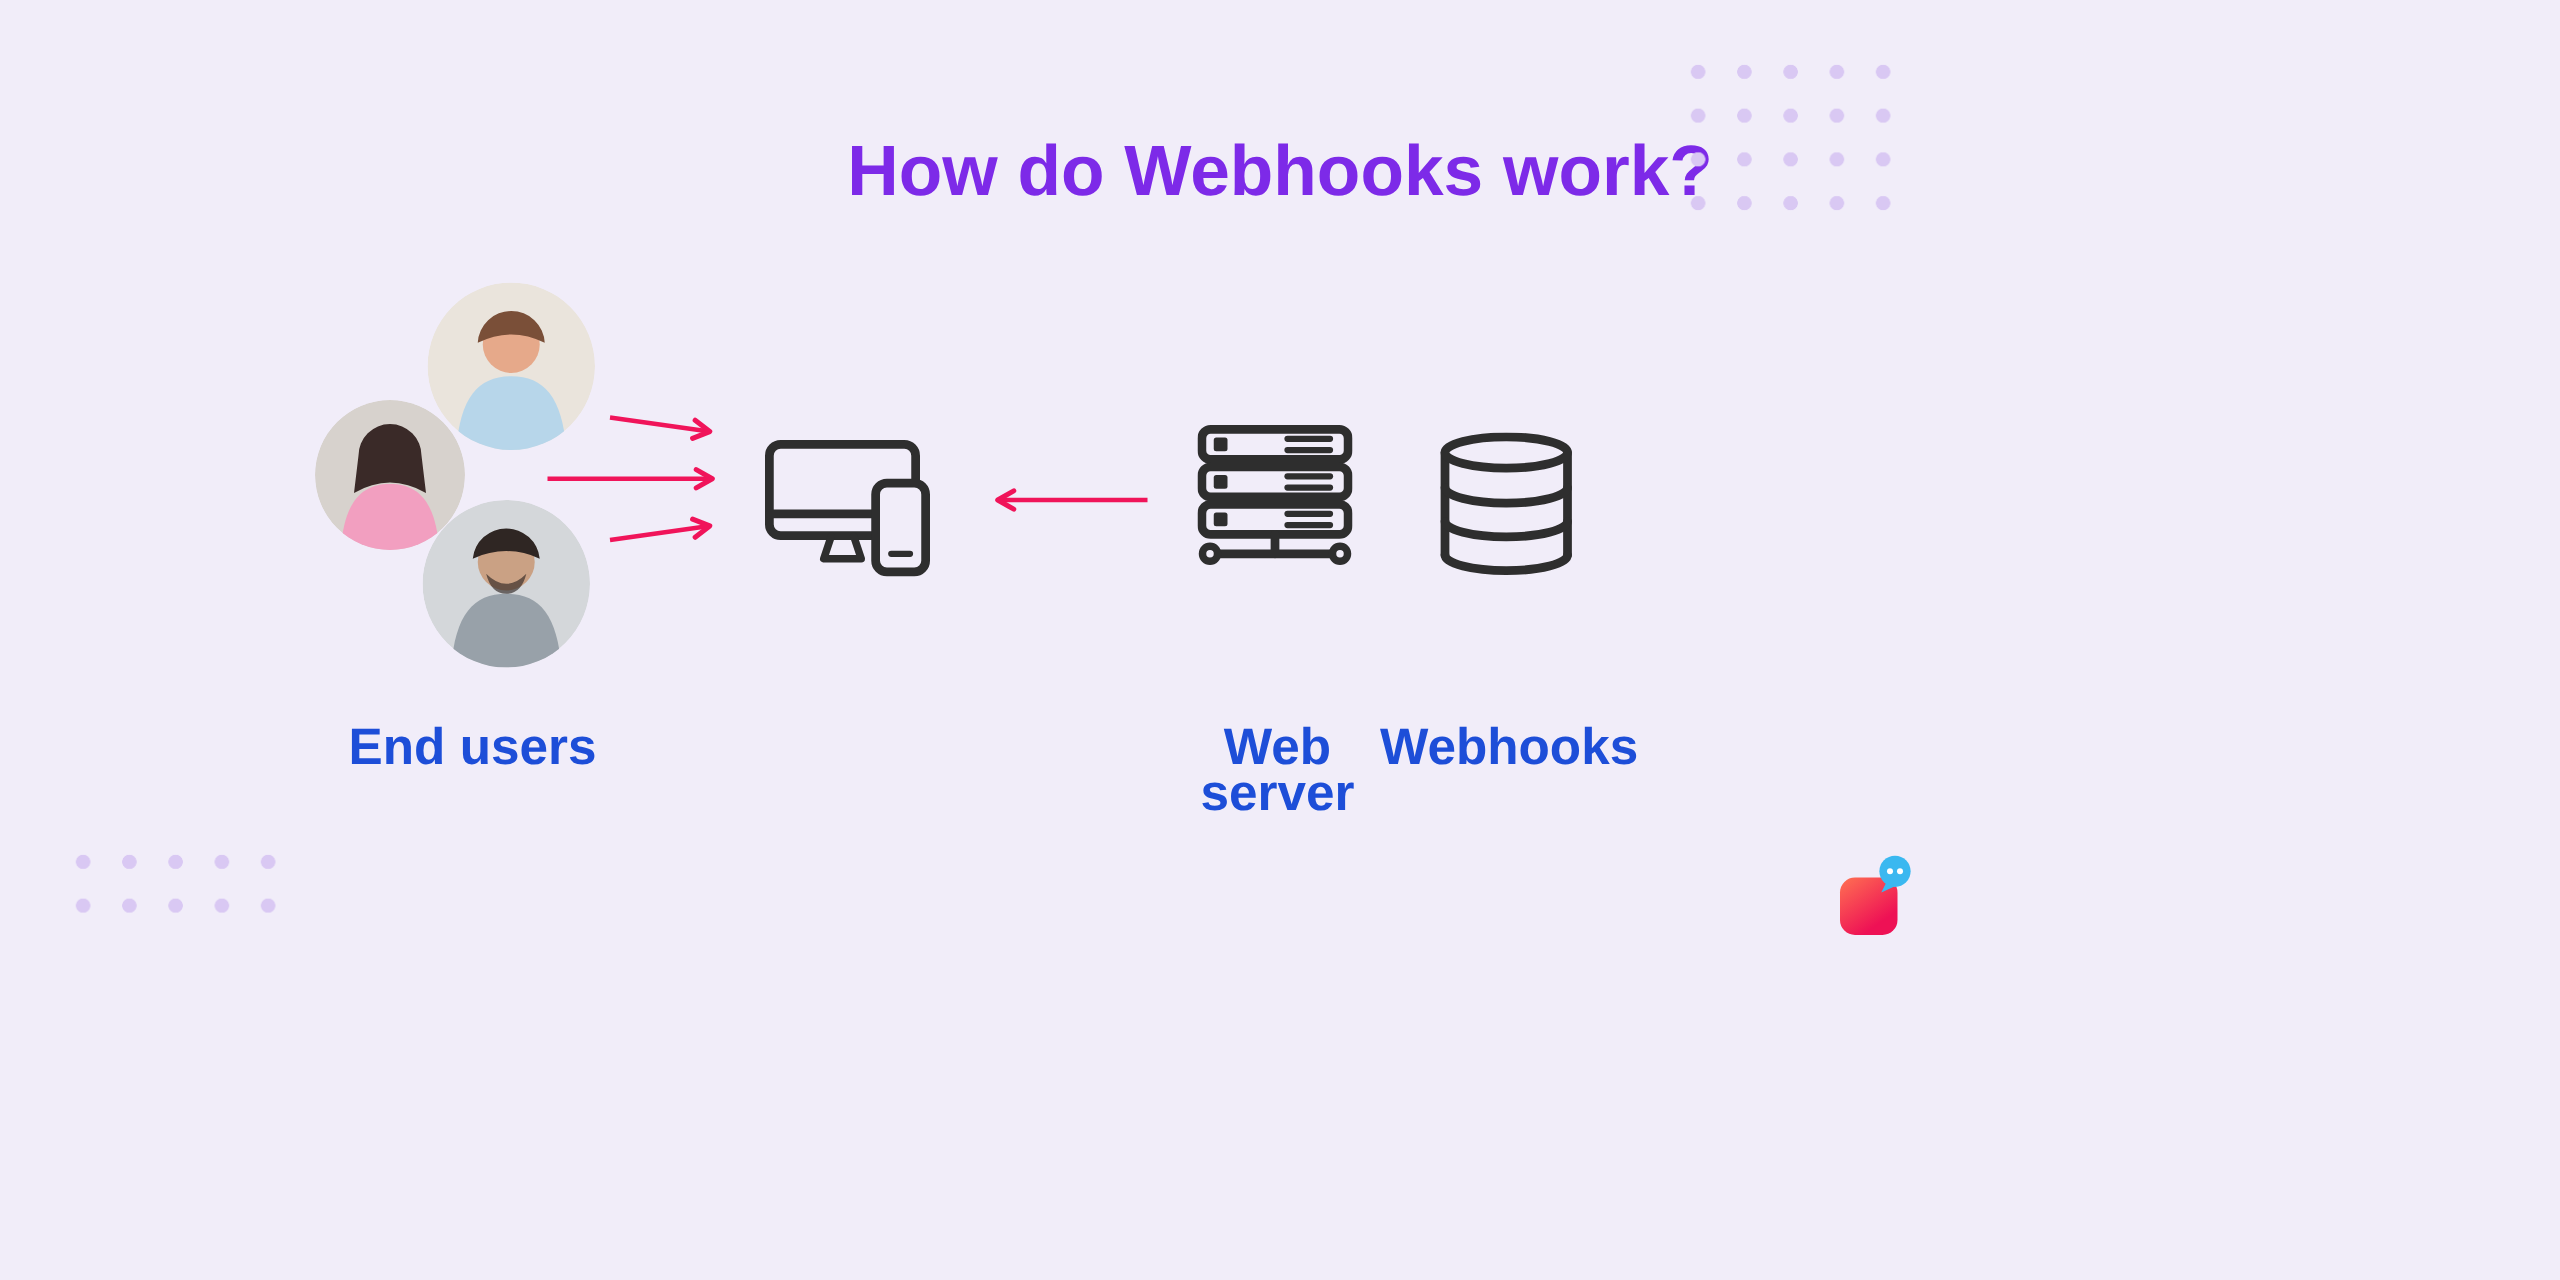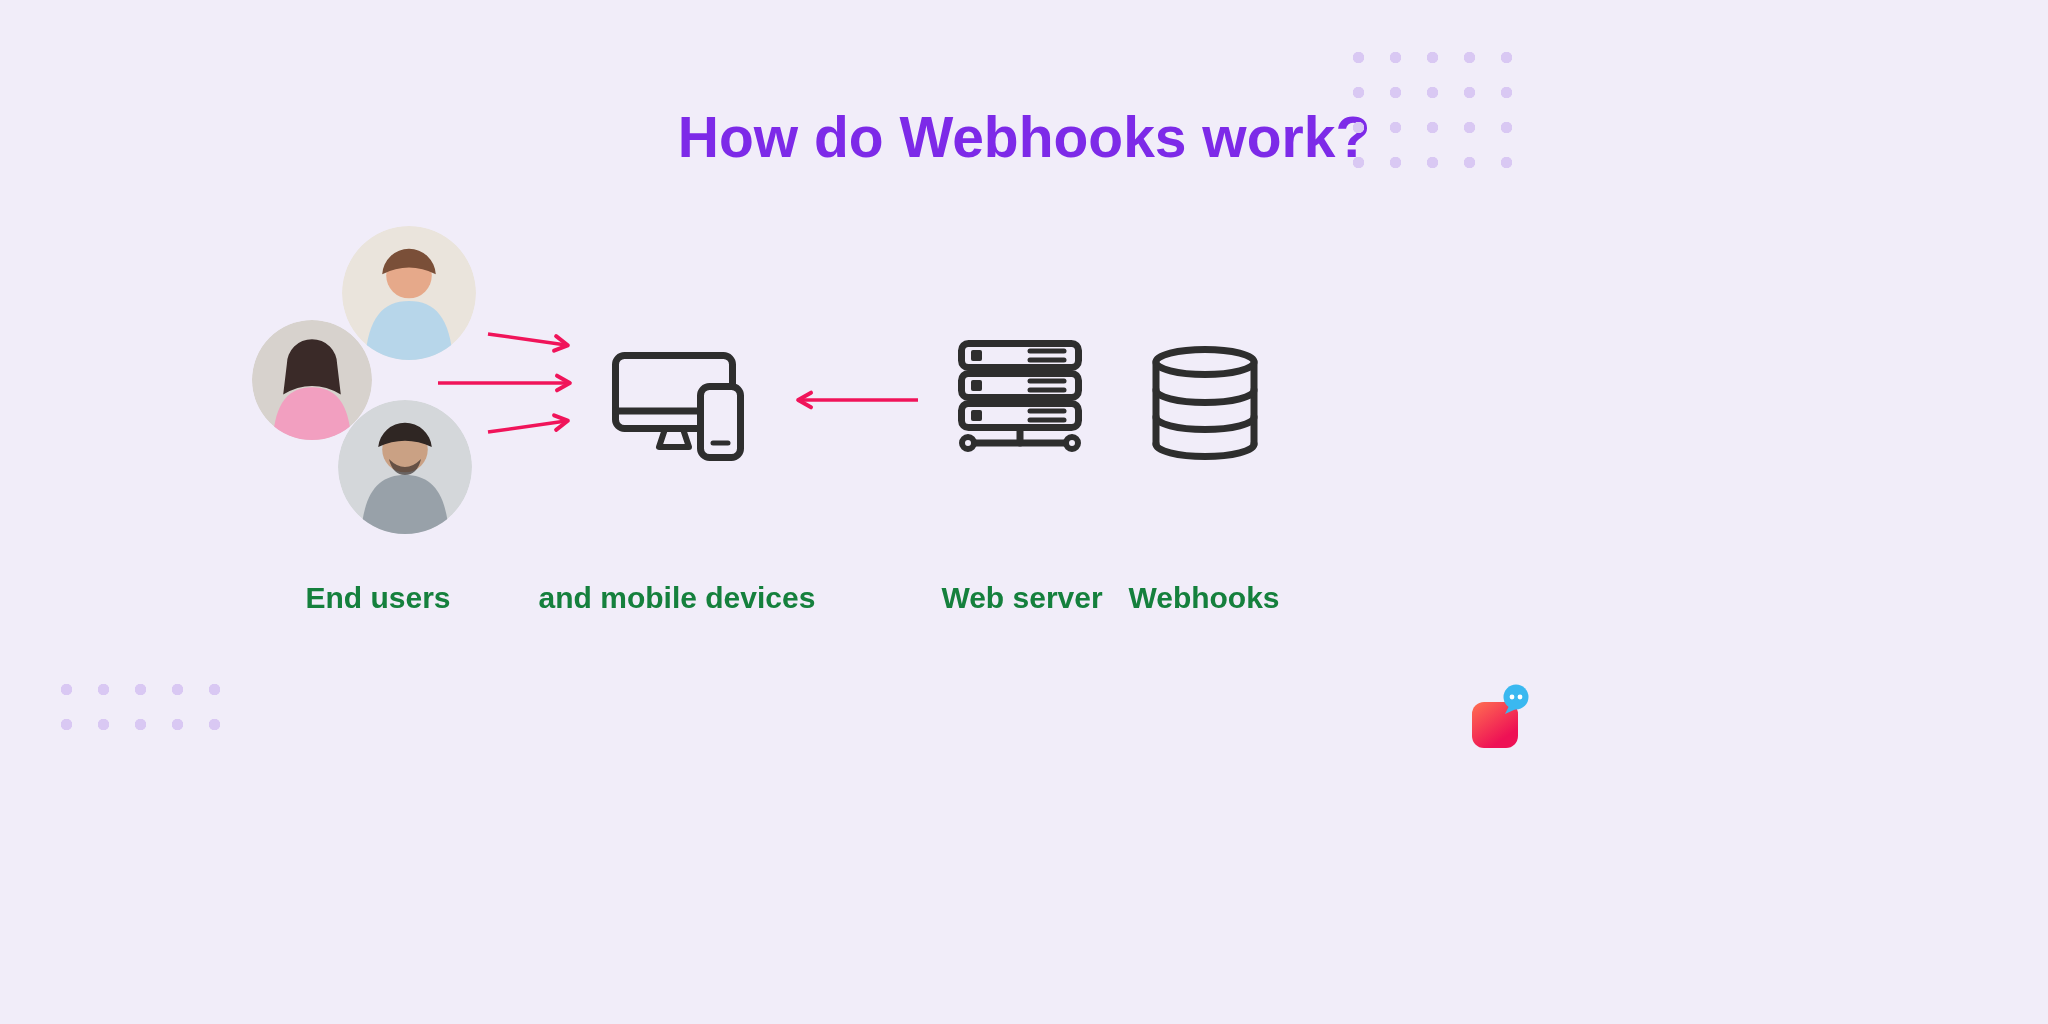--- a/index.html
+++ b/index.html
@@ -15,21 +15,21 @@
     color:#7d2ae8; letter-spacing:0px;
   }
   .avatar {
     position:absolute; border-radius:50%; overflow:hidden;
     box-shadow:0 0 0 0 transparent;
   }
   .avatar svg { width:100%; height:100%; display:block; }
   .icon-abs { position:absolute; }
   .node-label {
     position:absolute; text-align:center;
-    font-size:30px; line-height:37px; color:#15803d; font-weight:600;
+    font-size:41px; line-height:37px; color:#1d4ed8; font-weight:600;
   }
   .dots {
     position:absolute;
     background-image:radial-gradient(circle, #d9c8f3 5.5px, transparent 6px);
     background-size:37px 35px;
   }
   .dots-tr { left:1340px; top:40px; width:185px; height:140px; }
   .dots-bl { left:48px;  top:672px; width:185px; height:70px; }
   .logo { position:absolute; left:1470px; top:684px; width:64px; height:66px; }
   .logo-square {
@@ -128,21 +128,20 @@
       <path d="M4 98 A49 12.5 0 0 0 102 98"></path>
       <path d="M4 44 A49 12.5 0 0 0 102 44"></path>
       <path d="M4 71 A49 12.5 0 0 0 102 71"></path>
       <ellipse cx="53" cy="16" rx="49" ry="12.5" fill="#f1edf9"></ellipse>
     </g>
   </svg>
 
   <div class="node-label" style="left:278px; top:579px; width:200px;">End users</div>
 
   <div class="node-label" style="left:517px; top:579px; width:320px;">
-    <div>and mobile devices</div>
   </div>
 
   <div class="node-label" style="left:922px; top:579px; width:200px;">Web server</div>
 
   <div class="node-label" style="left:1104px; top:579px; width:200px;">Webhooks</div>
 
   <div class="logo">
     <div class="logo-square"></div>
     <svg class="logo-bubble" width="30" height="32" viewBox="0 0 30 32">
       <path d="M7 22 L3 30 L14 25 Z" fill="#3ab8f0"></path>

